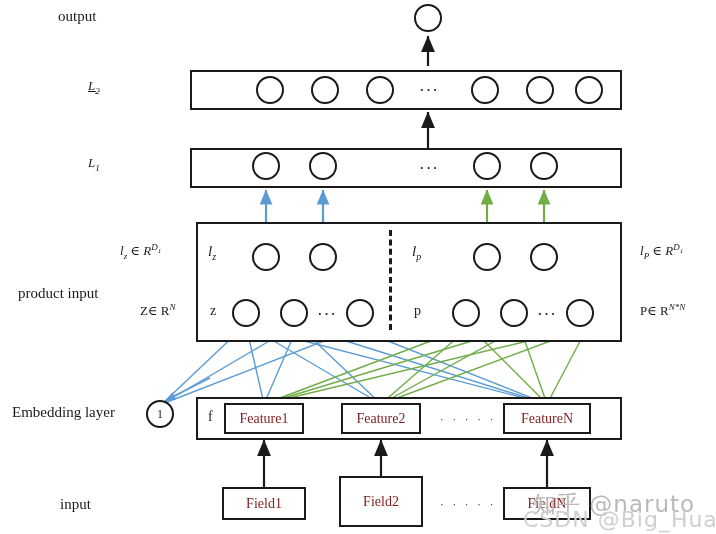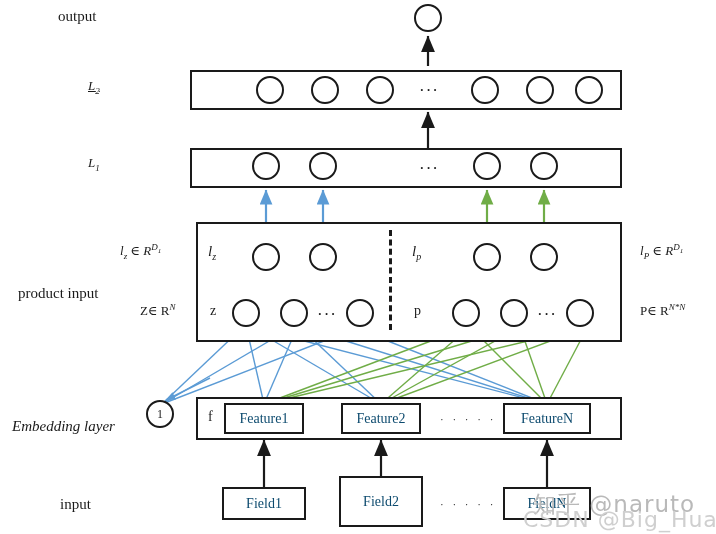--- a/index.html
+++ b/index.html
@@ -94,21 +94,21 @@
   
   .cell-box {
     position: absolute;
     border: 2px solid #1a1a1a;
     background: #ffffff;
     box-sizing: border-box;
     display: flex;
     align-items: center;
     justify-content: center;
     font-size: 14px;
-    color: #0c4a6e;
+    color: #7f1d1d;
   }
 
   
   .region-tag {
     position: absolute;
     font-size: 15px;
     font-style: italic;
     color: #1a1a1a;
     white-space: nowrap;
   }
@@ -231,21 +231,21 @@
   <div class="mathlbl" style="left:88px; top:78px;text-decoration:underline;">
     <span>L</span><sub>2</sub>
   </div>
 
   <div class="mathlbl" style="left:88px; top:155px;">
     <span>L</span><sub>1</sub>
   </div>
 
   <div class="side-label" style="left:18px; top:285px;">product input</div>
 
-  <div class="side-label" style="left:12px; top:418px;font-style:italic;">Embedding layer</div>
+  <div class="side-label" style="left:12px; top:404px;">Embedding layer</div>
 
   <div class="side-label" style="left:60px; top:496px;">input</div>
 
   <div class="mathlbl" style="left:120px; top:242px;">
     <span>l</span><sub>z</sub><span> ∈ R</span><sup><span>D</span><sub style="font-size:7px;">1</sub></sup>
   </div>
 
   <div class="mathlbl" style="left:140px; top:302px;">
     <span class="upr">Z∈ R</span><sup>N</sup>
   </div>

